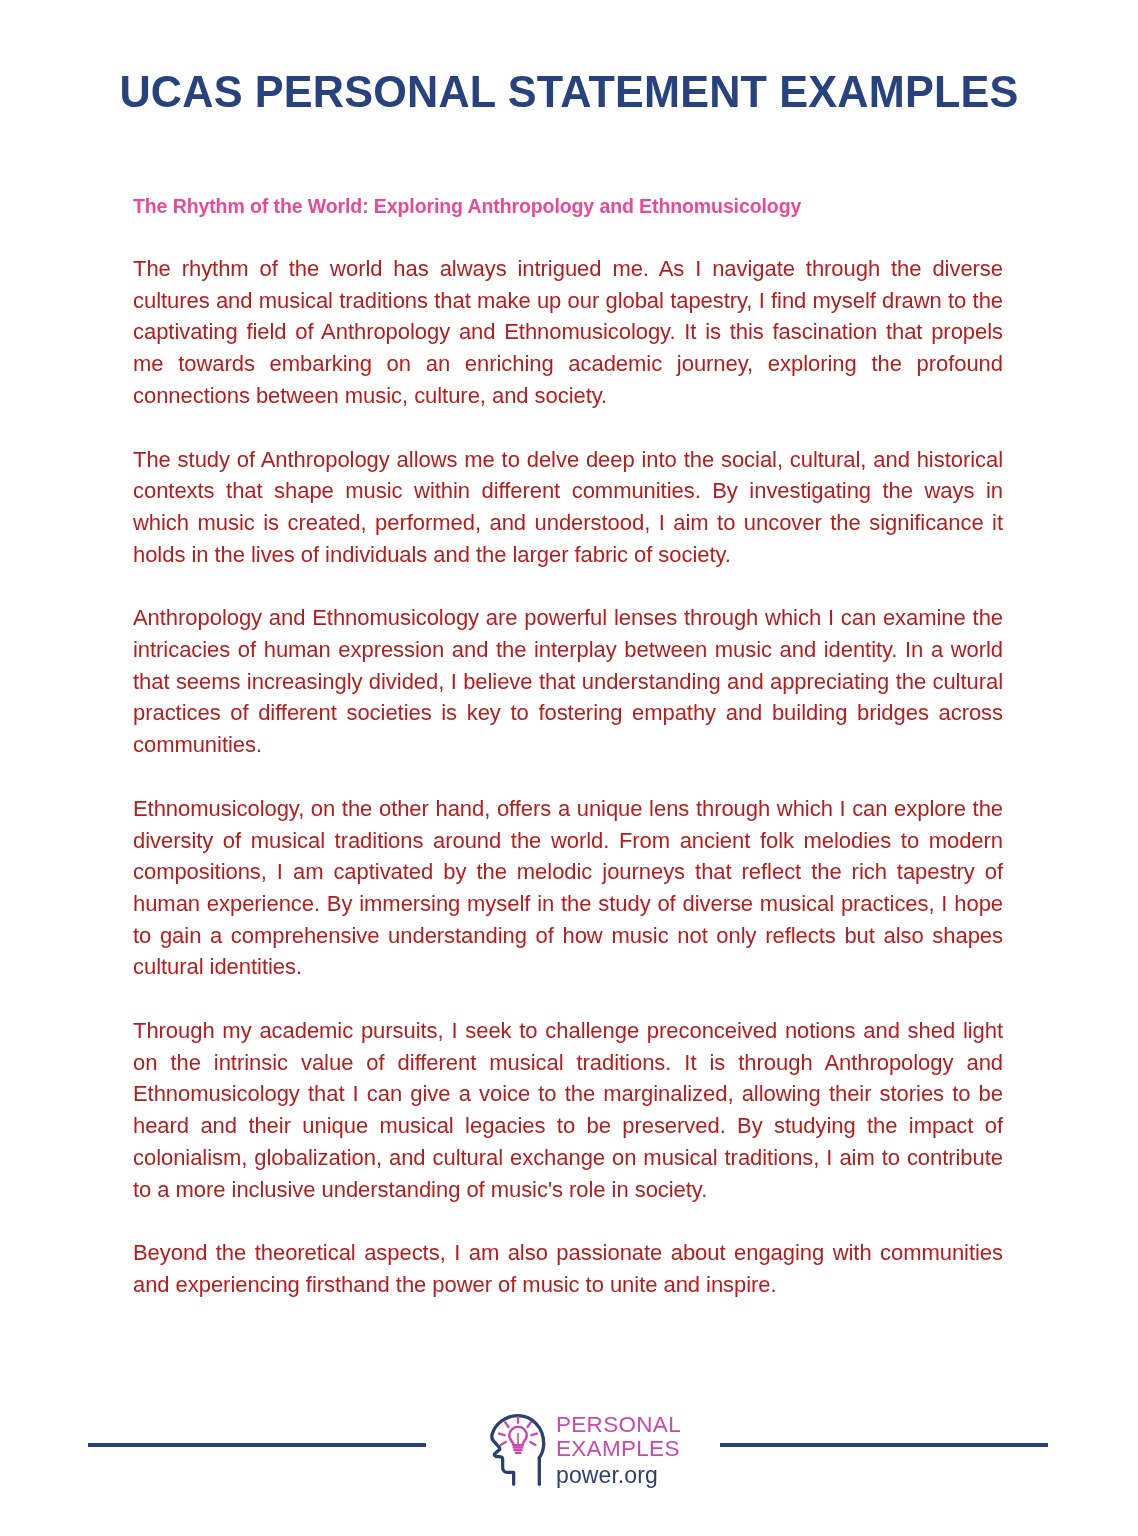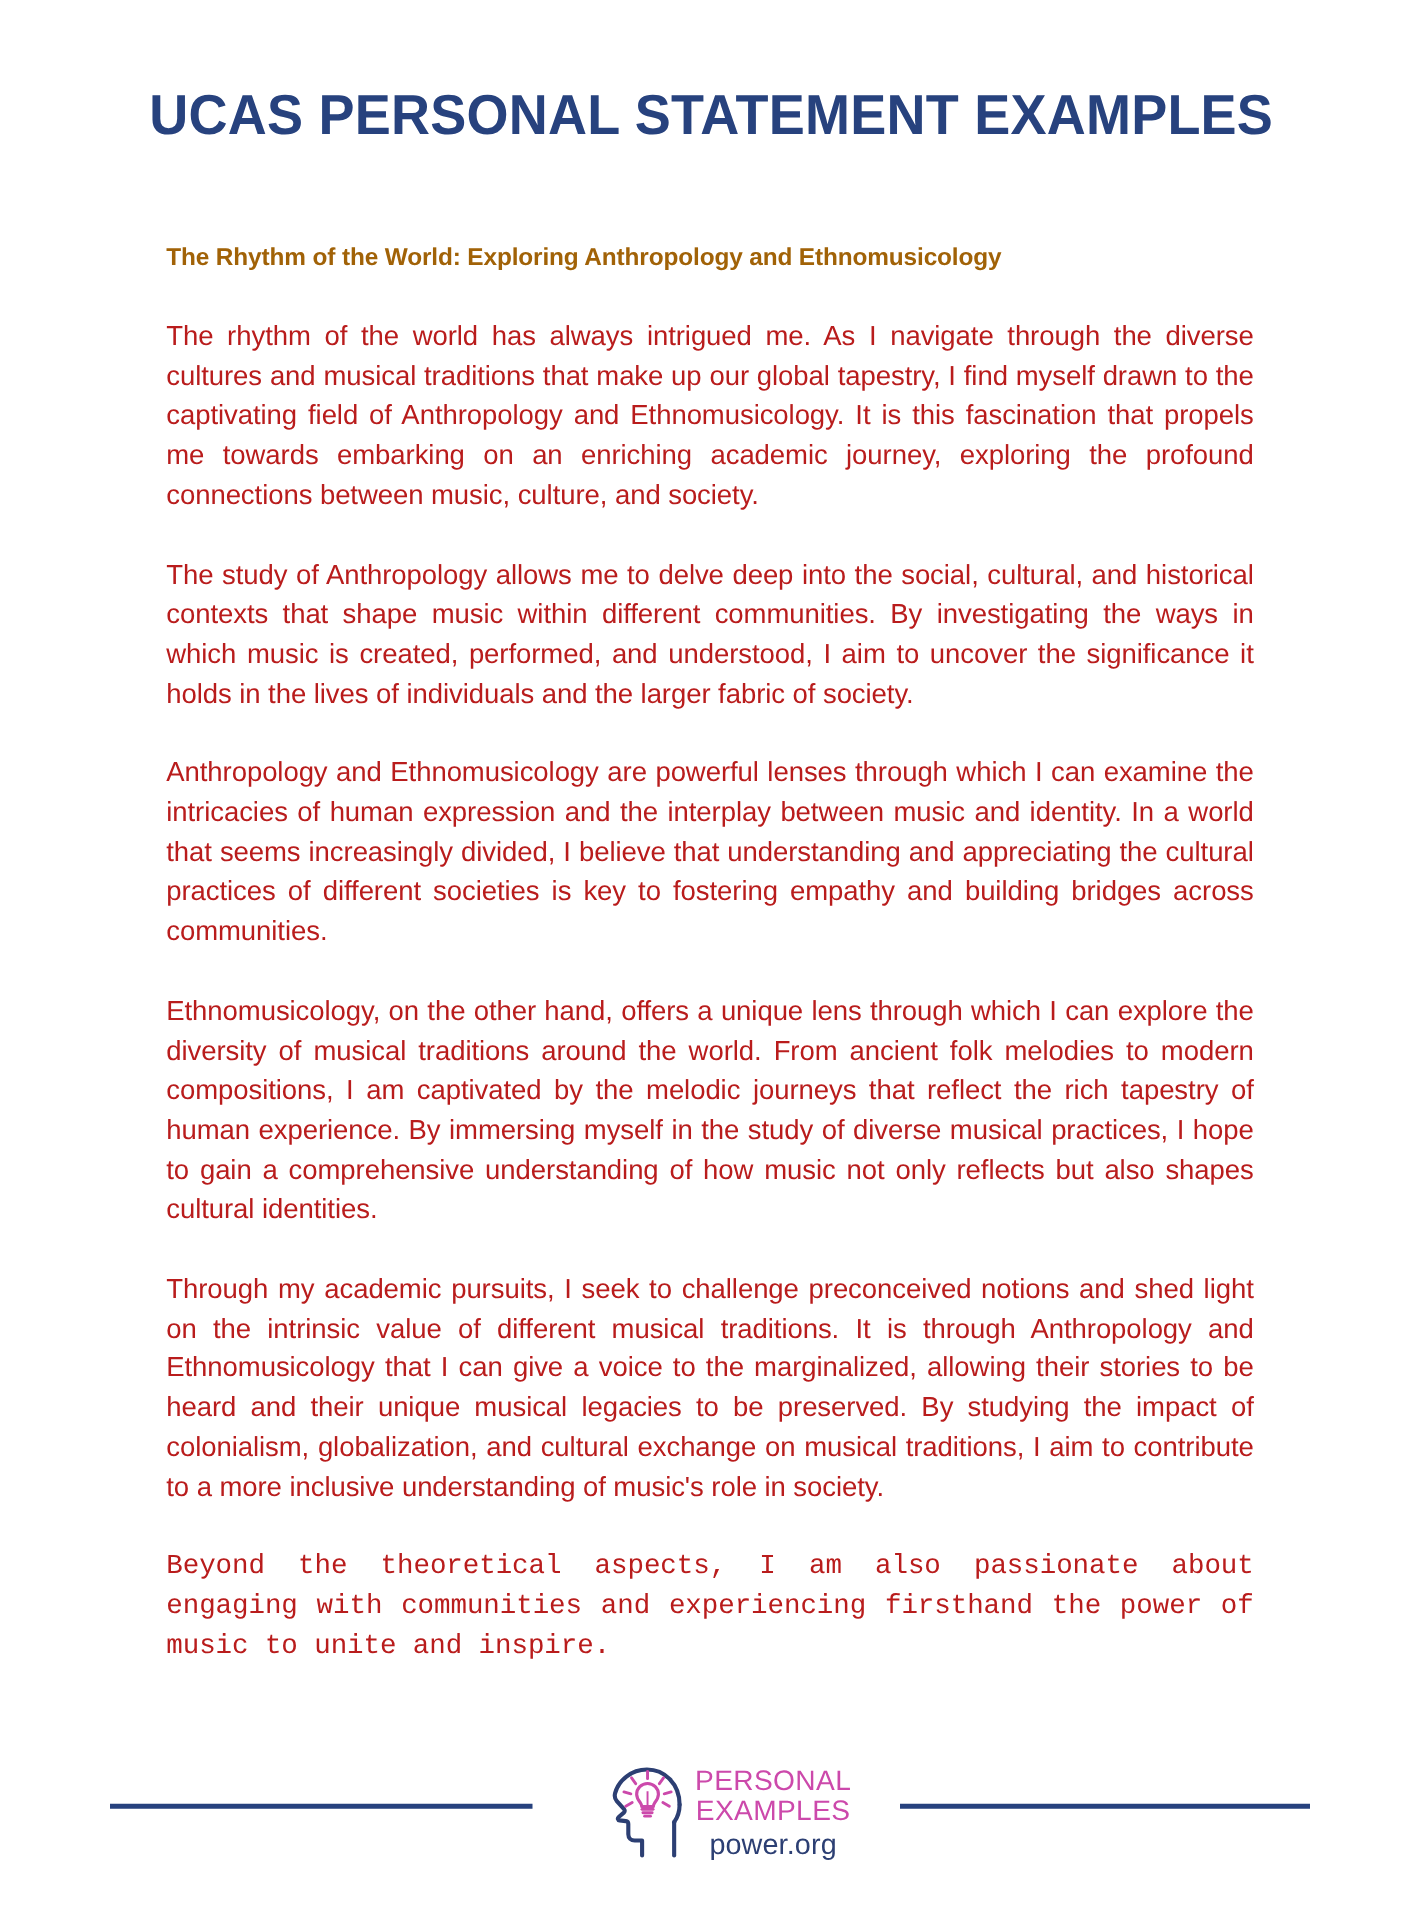--- a/index.html
+++ b/index.html
@@ -48,35 +48,35 @@
     position: absolute;
     top: 192px;
     left: 133px;
     width: 870px;
   }
 
   .essay-heading {
     font-size: 19.5px;
     line-height: 28px;
     font-weight: 700;
-    color: #a16207;
+    color: #ec4899;
     margin: 0 0 33px 0;
     letter-spacing: -0.1px;
   }
 
   .essay-para {
     font-size: 22px;
     line-height: 31.7px;
     color: #b91c1c;
     text-align: justify;
     text-justify: inter-word;
     margin: 0 0 32px 0;
     letter-spacing: -0.05px;
   }
-  .essay-para:last-child { margin-bottom: 16px; font-family: Liberation Mono, monospace; }
+  .essay-para:last-child { margin-bottom: 16px; }
 
   
   .footer {
     position: absolute;
     left: 0;
     top: 1398px;
     width: 1138px;
     height: 110px;
   }
 
@@ -104,21 +104,20 @@
     width: 60px;
     height: 78px;
     flex: 0 0 auto;
   }
 
   .logo-words {
     display: flex;
     flex-direction: column;
     justify-content: center;
     line-height: 1;
-    align-items: center;
   }
   .logo-line1, .logo-line2 {
     font-size: 22.5px;
     line-height: 24.5px;
     letter-spacing: 0.3px;
     color: #cc49ab;
     font-weight: 400;
   }
   .logo-line3 {
     font-size: 23px;

